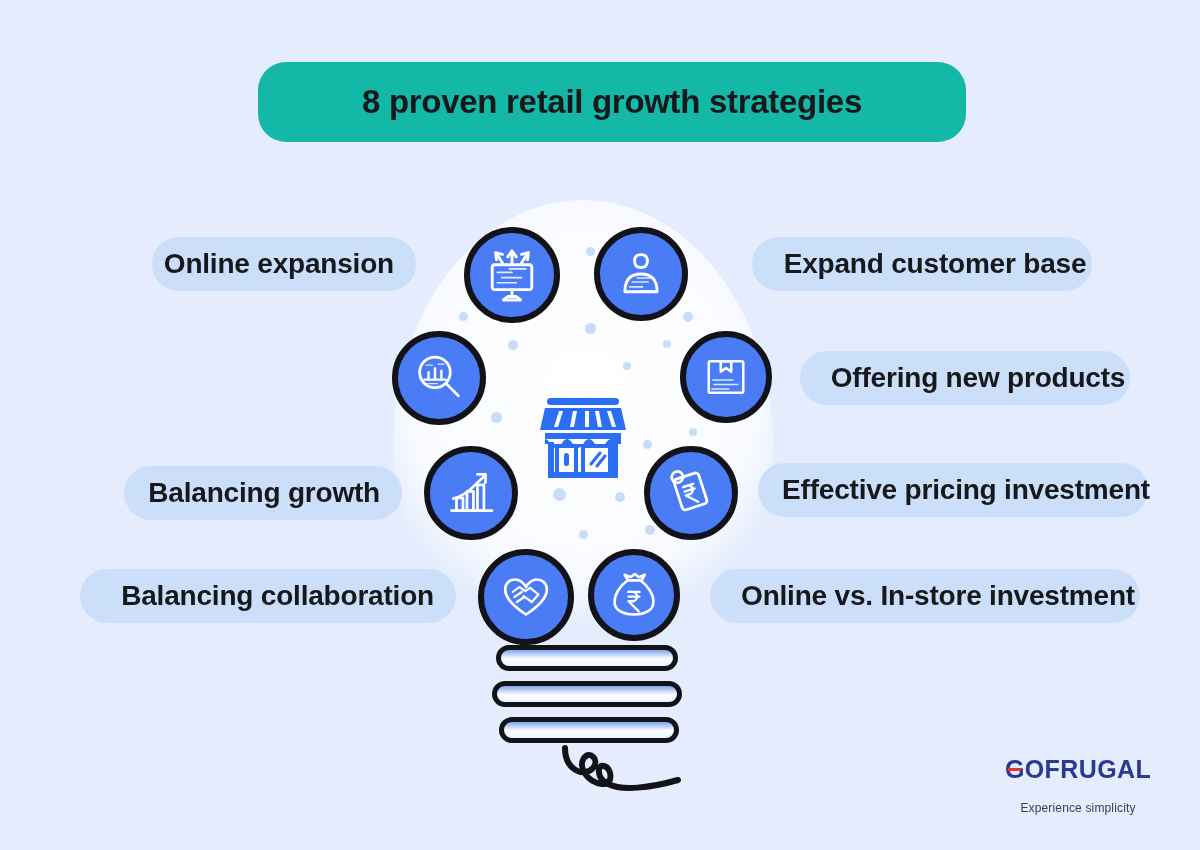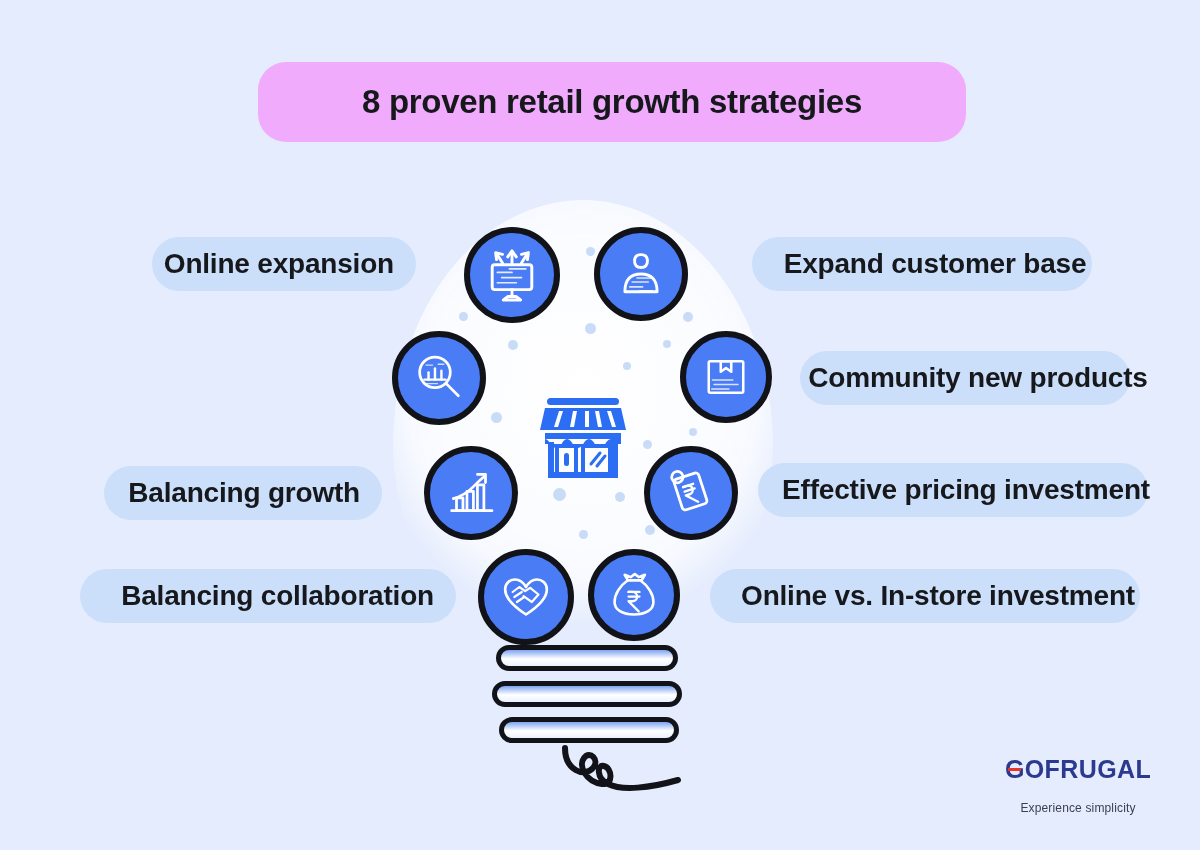--- a/index.html
+++ b/index.html
@@ -21,21 +21,21 @@
     height: 850px;
   }
 
   
   .title-pill {
     position: absolute;
     left: 258px;
     top: 62px;
     width: 708px;
     height: 80px;
-    background: #f0abfc;
+    background: #14b8a6;
     border-radius: 28px;
     display: flex;
     align-items: center;
     justify-content: center;
   }
   .title-text {
     font-size: 33px;
     font-weight: bold;
     color: #17181c;
     letter-spacing: -0.3px;
@@ -363,34 +363,34 @@
     <svg viewBox="0 0 175 62" width="175" height="62">
       <path d="M5 8 C5 30 24 38 33 28 C40 20 30 10 24 18 C18 26 26 42 42 44 C54 45 52 28 44 26 C37 24 36 38 48 44 C62 51 90 48 118 40" fill="none" stroke="#111318" stroke-width="6" stroke-linecap="round"></path>
     </svg>
   </div>
 
   <div class="label-pill left" style="left:152px; top:237px; width:264px;">
     <span class="label-text">Online expansion</span>
   </div>
 
 
-  <div class="label-pill left" style="left:104px; top:466px; width:278px;">
+  <div class="label-pill left" style="left:124px; top:466px; width:278px;">
     <span class="label-text">Balancing growth</span>
   </div>
 
   <div class="label-pill left" style="left:80px; top:569px; width:376px;">
     <span class="label-text">Balancing collaboration</span>
   </div>
 
   <div class="label-pill right" style="left:752px; top:237px; width:340px;">
     <span class="label-text">Expand customer base</span>
   </div>
 
   <div class="label-pill right" style="left:800px; top:351px; width:330px;">
-    <span class="label-text">Community new products</span>
+    <span class="label-text">Offering new products</span>
   </div>
 
   <div class="label-pill right" style="left:758px; top:463px; width:390px;">
     <span class="label-text">Effective pricing investment</span>
   </div>
 
   <div class="label-pill right" style="left:710px; top:569px; width:430px;">
     <span class="label-text">Online vs. In-store investment</span>
   </div>
 

